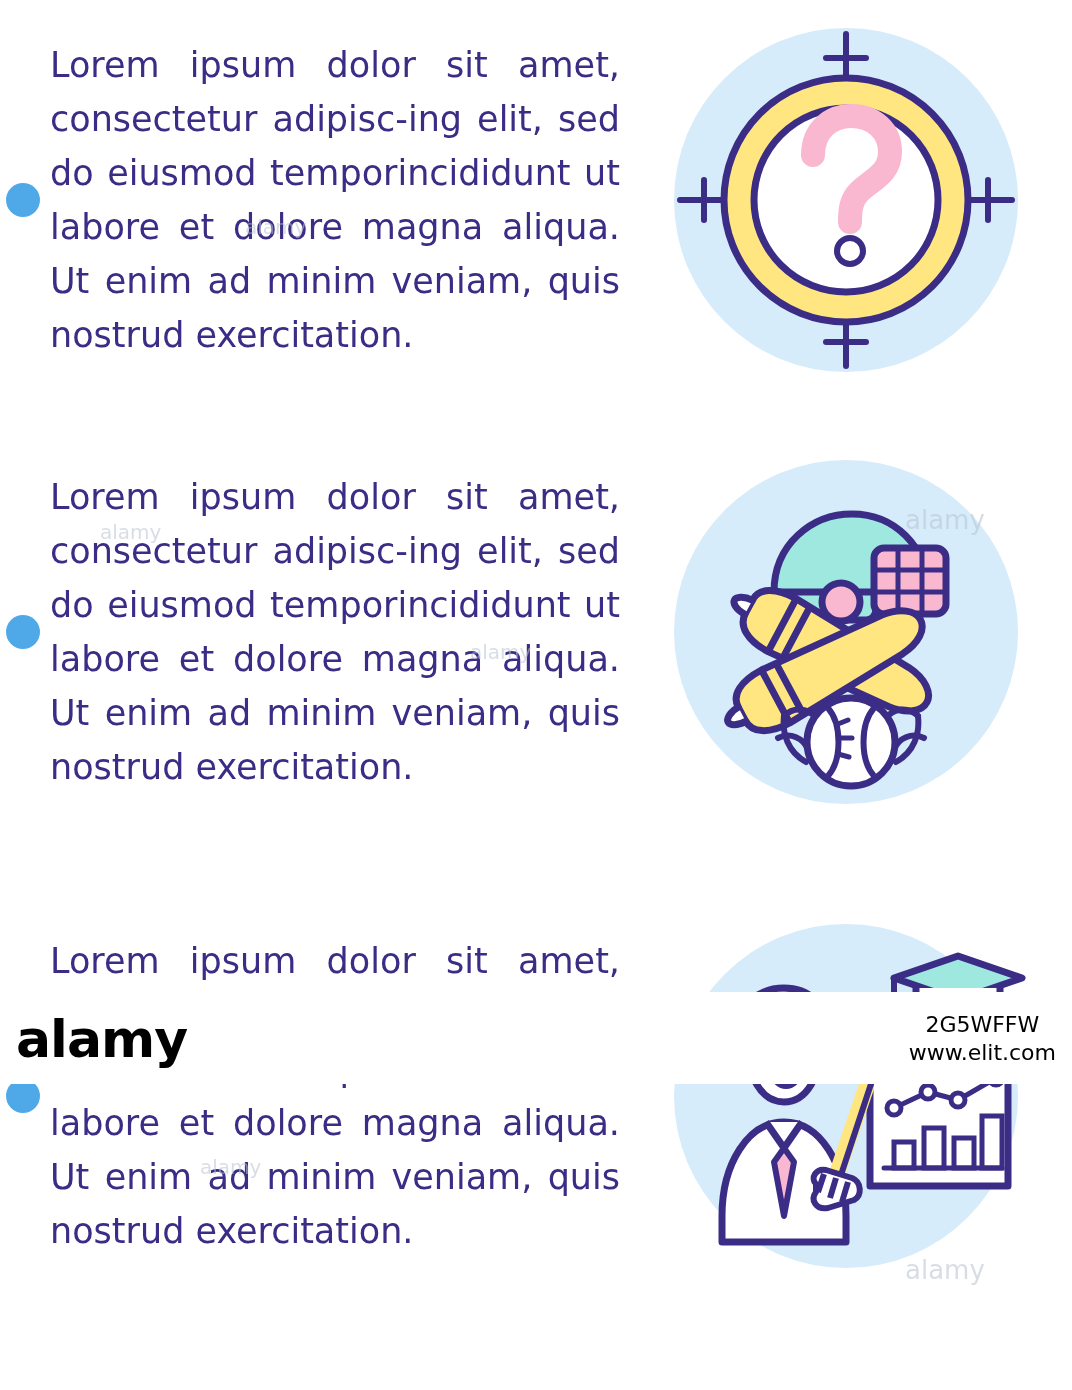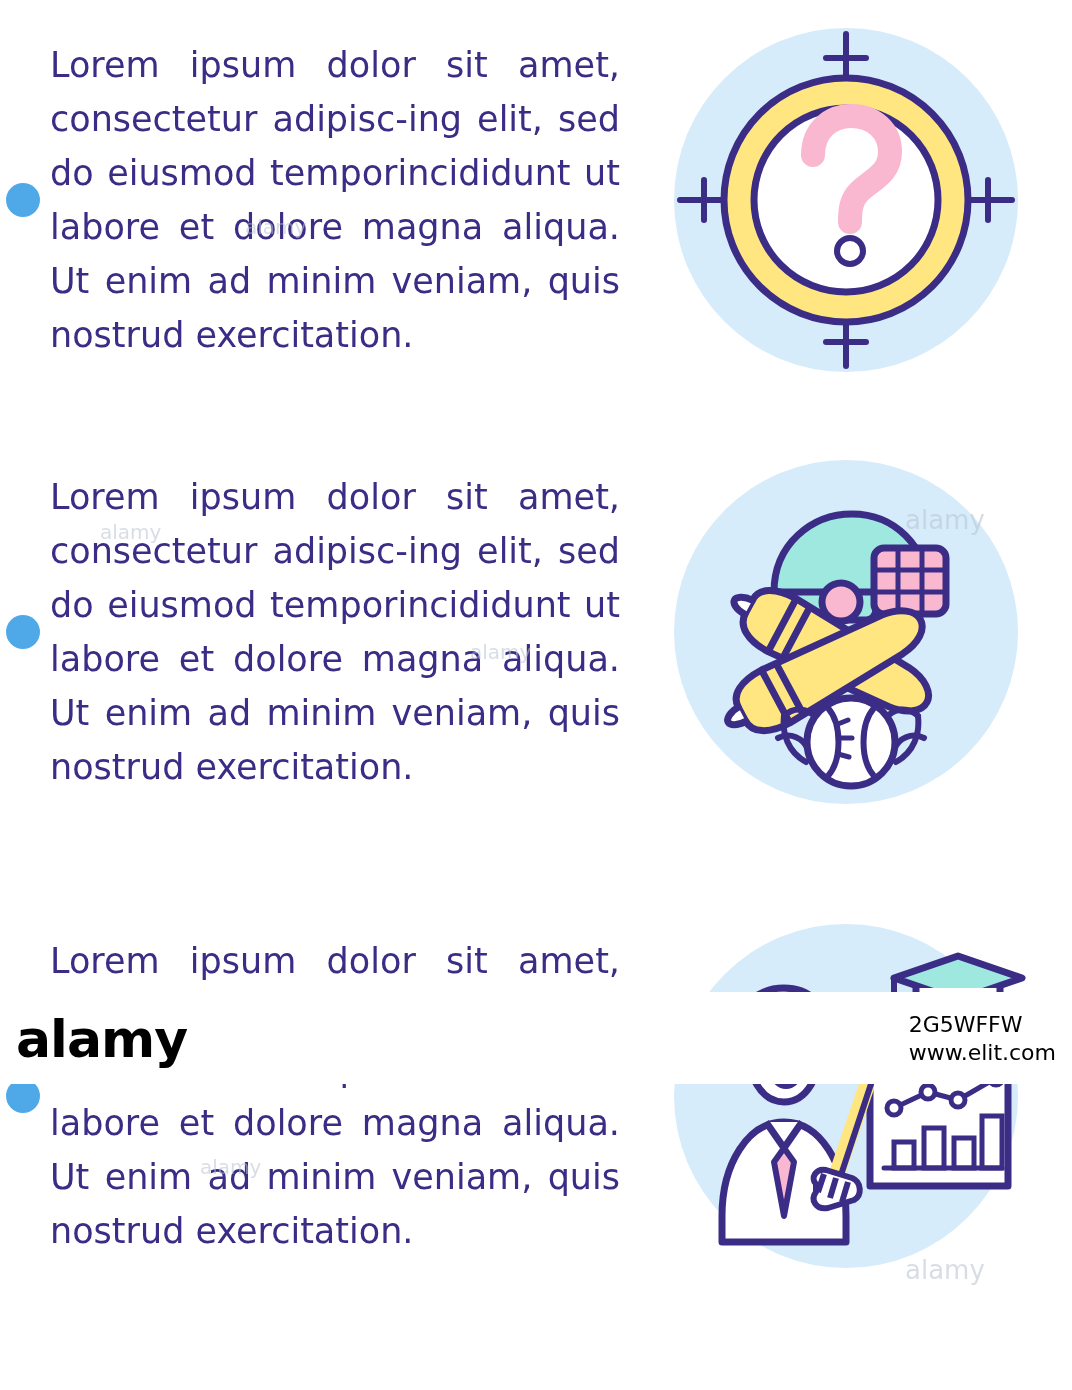--- a/index.html
+++ b/index.html
@@ -97,21 +97,21 @@
   }
   .alamy-logo {
     font-family: "DejaVu Sans", sans-serif;
     font-size: 52px;
     font-weight: bold;
     color: #000000;
     letter-spacing: -1px;
     line-height: 52px;
   }
   .footer-right {
-    text-align: left;
+    text-align: center;
     font-size: 22px;
     line-height: 28px;
     color: #000000;
     font-family: "DejaVu Sans", sans-serif;
   }
 
   
   .wm {
     position: absolute;
     color: #b9c3cf;

